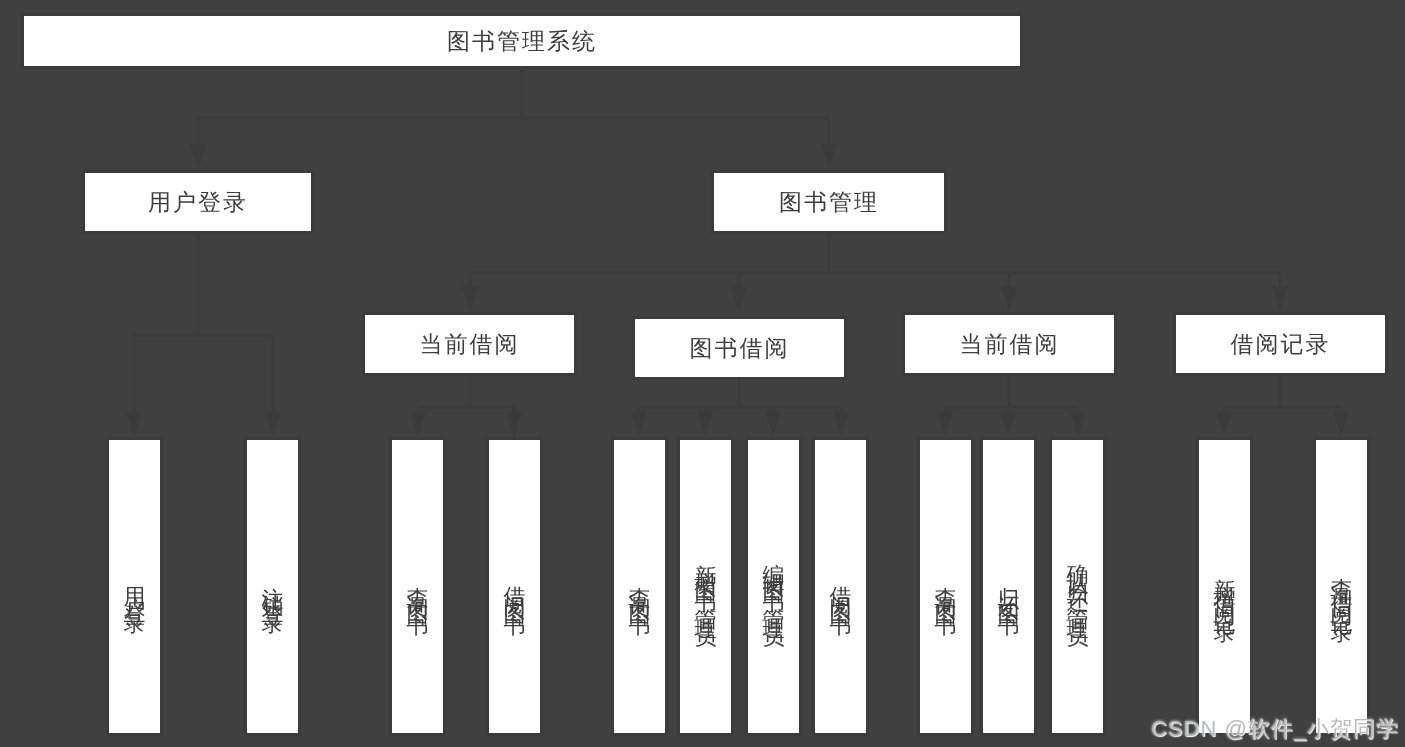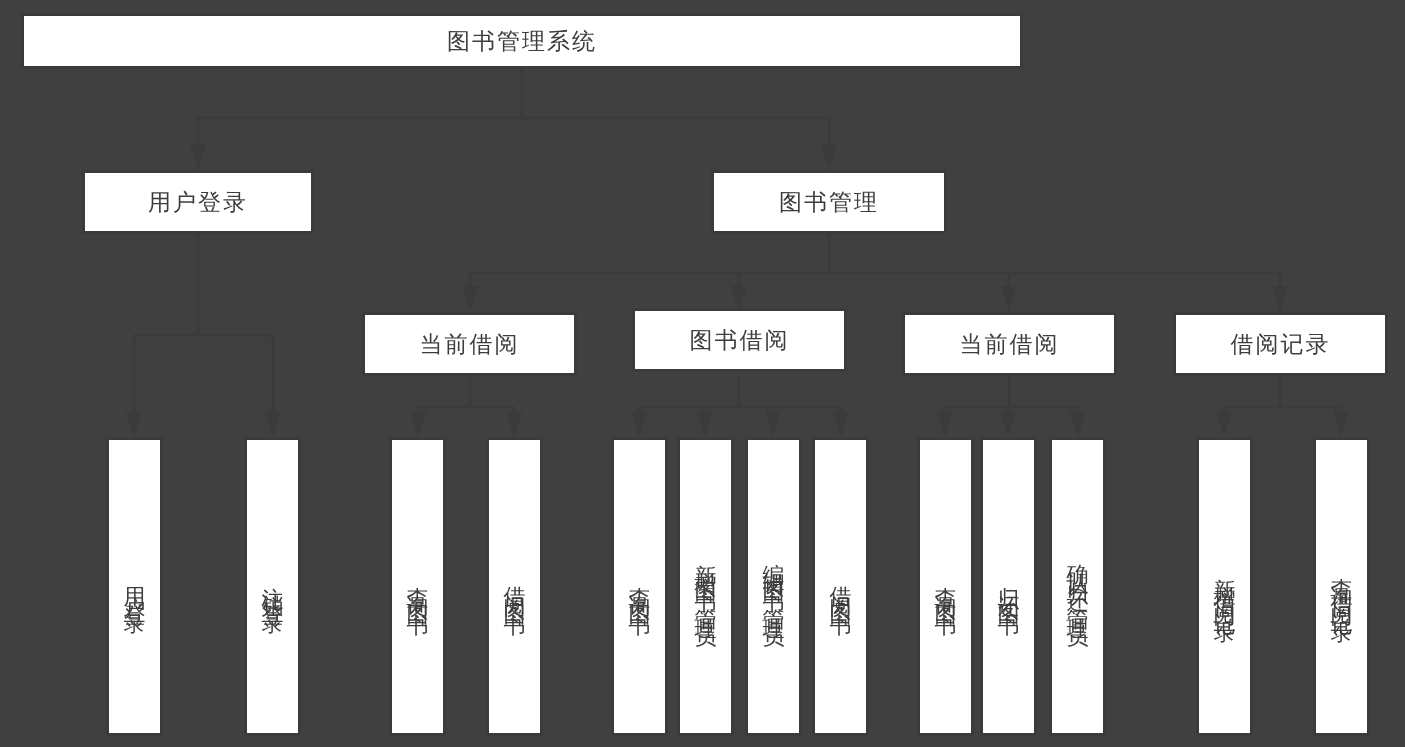--- a/index.html
+++ b/index.html
@@ -105,21 +105,21 @@
   <div class="box hbox" style="left:82px;top:170px;width:232px;height:64px;">
     <span>用户登录</span>
   </div>
   <div class="box hbox" style="left:711px;top:170px;width:236px;height:64px;">
     <span>图书管理</span>
   </div>
 
   <div class="box hbox" style="left:362px;top:312px;width:215px;height:64px;">
     <span>当前借阅</span>
   </div>
-  <div class="box hbox" style="left:632px;top:308px;width:215px;height:64px;">
+  <div class="box hbox" style="left:632px;top:316px;width:215px;height:64px;">
     <span>图书借阅</span>
   </div>
   <div class="box hbox" style="left:902px;top:312px;width:215px;height:64px;text-align:right;">
     <span>当前借阅</span>
   </div>
   <div class="box hbox" style="left:1173px;top:312px;width:215px;height:64px;">
     <span>借阅记录</span>
   </div>
 
   <div class="box vbox" style="left:106px;top:437px;width:57px;height:299px;">
@@ -159,14 +159,15 @@
     <span>确认归还（管理员）</span>
   </div>
 
   <div class="box vbox" style="left:1196px;top:437px;width:57px;height:299px;">
     <span>新增借阅记录</span>
   </div>
   <div class="box vbox" style="left:1313px;top:437px;width:57px;height:299px;">
     <span>查询借阅记录</span>
   </div>
 
+  <div class="watermark">CSDN @软件_小贺同学</div>
 
 </div>
 
 </body></html>

